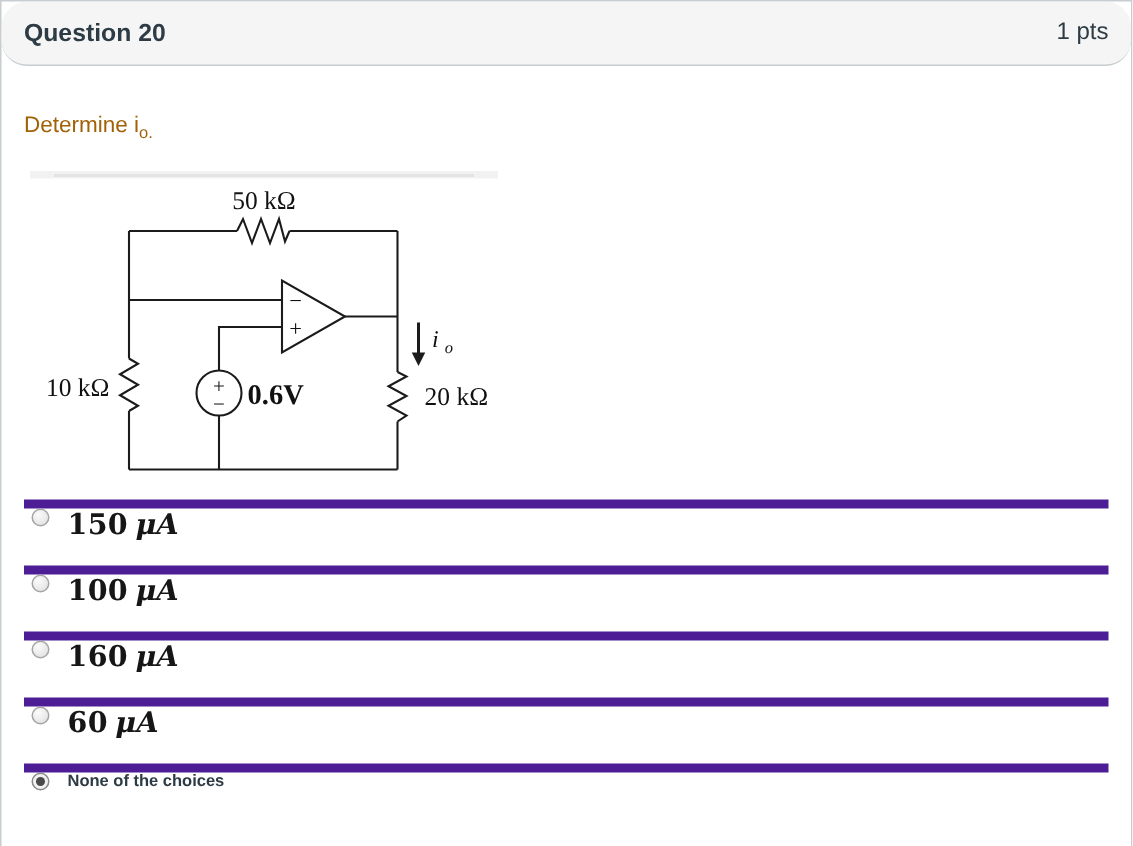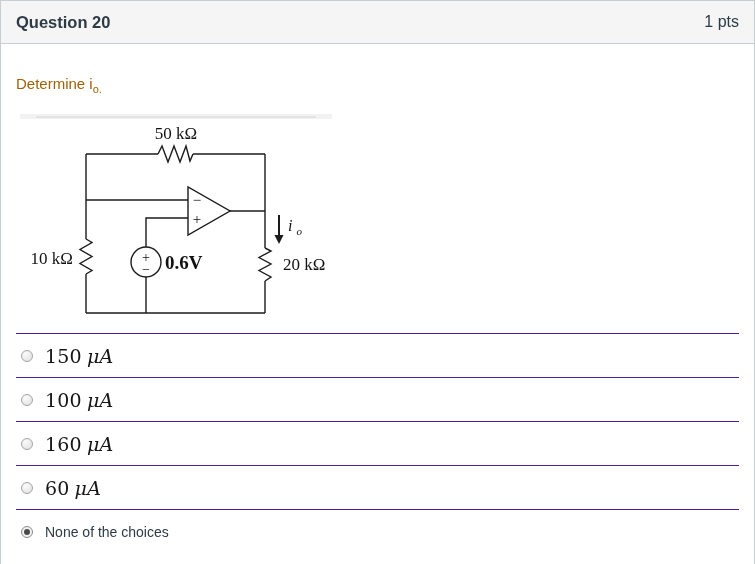--- a/index.html
+++ b/index.html
@@ -14,34 +14,36 @@
     overflow:hidden;
     font-family:"Liberation Sans", sans-serif;
     color:#2d3b45;
   }
   .q-header {
     height:43px;
     background:#f5f5f5;
     border-bottom:1px solid #c7cdd1;
     display:flex; align-items:center; justify-content:space-between;
     padding:0 15px;
+    border-radius:17px;
   }
   .q-title { font-size:16.5px; font-weight:bold; color:#2d3b45; }
   .q-points { font-size:16px; color:#2d3b45;text-align:center; }
   .q-body { padding:30px 15px 0 15px; }
   .q-prompt { font-size:15px; line-height:20px; color:#a16207; }
   .q-prompt sub { font-size:11px; }
   .circuit-wrap { margin-top:12px; width:320px; height:210px; position:relative; }
   .circuit-wrap svg { display:block; }
   .options { margin-top:12px; }
   .option-row {
-    border-top:1px solid #4c1d95;
+    border-top:6px solid #4c1d95;
     height:44px;
-    display:flex; align-items:center;
+    display:flex; align-items:flex-start;
     padding-left:5px;
+    font-weight:bold;
   }
   .radio {
     width:12px; height:12px; flex:0 0 12px;
     border-radius:50%;
     border:1px solid #a5a5a5;
     background:radial-gradient(circle at 35% 30%, #fbfbfb, #dedede);
     margin-right:12px;
   }
   .radio.selected {
     border-color:#8a8a8a;
@@ -53,21 +55,21 @@
     position:absolute; left:2px; top:2px;
     width:6px; height:6px; border-radius:50%;
     background:#4a4a4a;
   }
   .opt-math {
     font-family:"DejaVu Serif", serif;
     font-size:19px; color:#161616;
     letter-spacing:0.2px;
   }
   .opt-math .unit { font-style:italic; padding-left:5px; }
-  .opt-plain { font-size:14px; color:#2d3b45; }
+  .opt-plain { font-size:11px; color:#2d3b45; }
   
   .cw { stroke:#1b1b1b; stroke-width:1.4; fill:none; }
   .ctext { font-family:"Liberation Serif", serif; font-size:17px; fill:#111; }
   .csign { font-family:"Liberation Serif", serif; fill:#111; }
 </style>
 </head>
 <body>
 
 <div class="question-panel">
 

